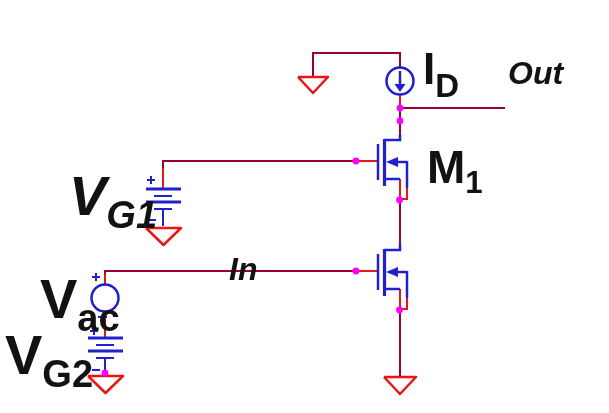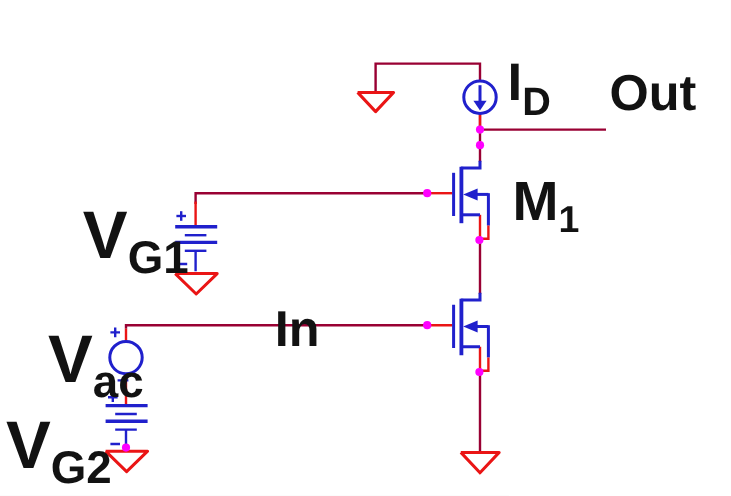--- a/index.html
+++ b/index.html
@@ -26,21 +26,21 @@
   
   .lbl {
     position: absolute; color: var(--text); font-weight: 700;
     line-height: 1; white-space: nowrap; user-select: none;
   }
   .lbl .sub { font-size: 0.68em; vertical-align: -0.33em; }
   .lbl-v  { font-size: 56px; }
   .lbl-m  { font-size: 46px; }
   .lbl-i  { font-size: 44px; }
   .lbl-i .sub { font-size: 0.75em; vertical-align: -0.38em; }
-  .lbl-io { font-size: 42px; }
+  .lbl-io { font-size: 32px; font-style: italic; }
 </style>
 </head>
 <body>
 
 <div class="page">
 
   <svg width="609" height="413" viewBox="0 0 609 413">
 
     <g>
       <polyline class="w" points="313,77 313,53 400,53 400,67"></polyline>
@@ -149,22 +149,22 @@
       <circle class="dot" cx="105" cy="373" r="3.4"></circle>
     </g>
   </svg>
 
   <div class="lbl lbl-i" style="left:423px; top:11px;margin-top:36px;"><span>I</span><span class="sub">D</span></div>
 
   <div class="lbl lbl-io" style="left:508px; top:57px;">Out</div>
 
   <div class="lbl lbl-m" style="left:427px; top:144px;"><span>M</span><span class="sub">1</span></div>
 
-  <div class="lbl lbl-v" style="left:69px; top:168px;"><span>V</span><span class="sub">G1</span></div>
+  <div class="lbl lbl-v" style="left:69px; top:168px;font-style:italic;"><span>V</span><span class="sub">G1</span></div>
 
   <div class="lbl lbl-io" style="left:229px; top:222px;margin-top:31px;">In</div>
 
 
   <div class="lbl lbl-v" style="left:8px; top:271px;margin-left:32px;"><span>V</span><span class="sub">ac</span></div>
 
-  <div class="lbl lbl-v" style="left:5px; top:343px;"><span>V</span><span class="sub">G2</span></div>
+  <div class="lbl lbl-v" style="left:5px; top:327px;"><span>V</span><span class="sub">G2</span></div>
 
 </div>
 
 </body></html>

